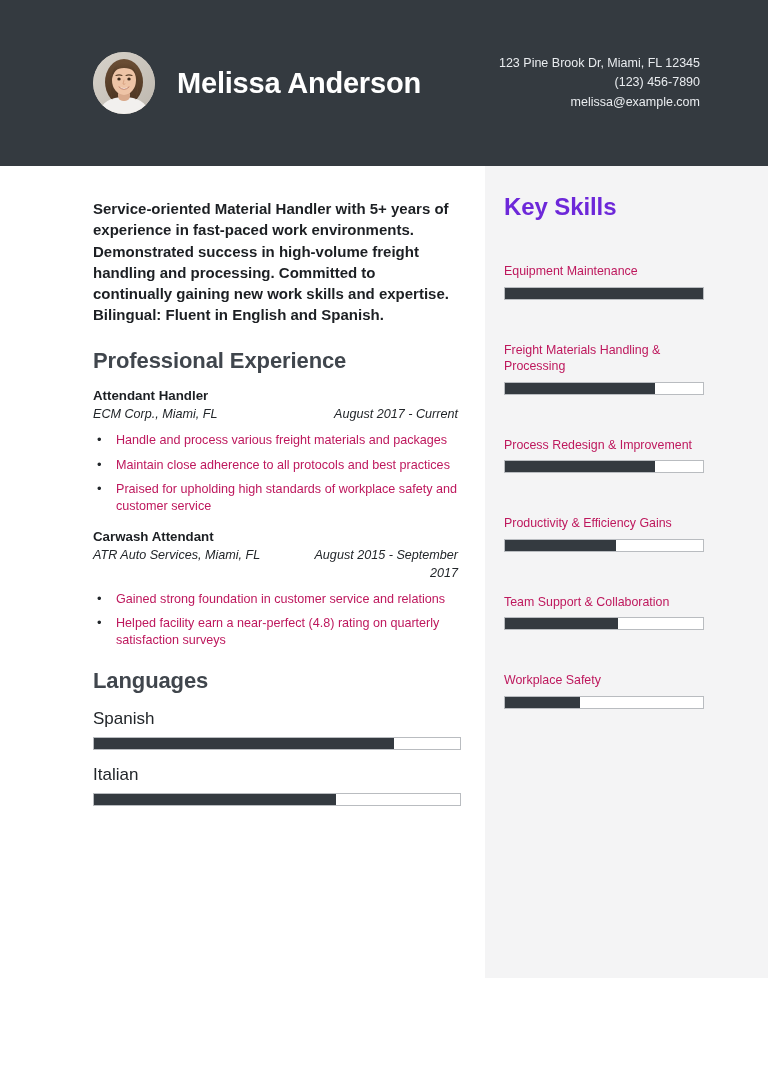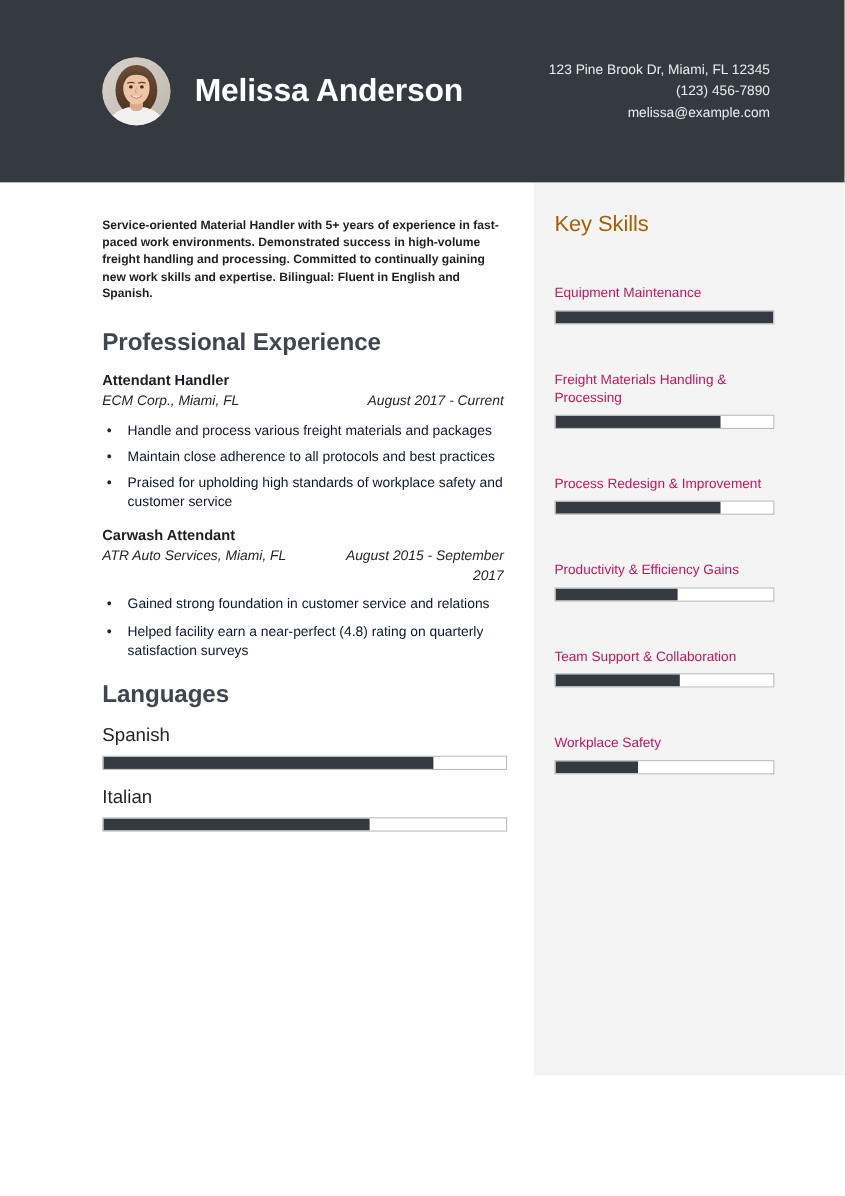--- a/index.html
+++ b/index.html
@@ -86,21 +86,21 @@
     top: 166px;
     width: 485px;
     height: 921px;
     background: #ffffff;
   }
 
   .main-inner { padding: 32px 27px 0 93px; }
 
   
   .summary {
-    font-size: 11px;
+    font-size: 15px;
     font-weight: bold;
     color: #1c1f23;
     line-height: 1.42;
     margin-bottom: 22px;
   }
 
   .section-title {
     font-size: 22px;
     font-weight: bold;
     color: #40464d;
@@ -132,21 +132,21 @@
 
   ul.bullets {
     list-style: none;
     margin: 0 0 14px 0;
     padding: 0;
   }
   ul.bullets li {
     position: relative;
     padding-left: 23px;
     font-size: 12.6px;
-    color: #0f172a;
+    color: #be185d;
     line-height: 1.36;
     margin-bottom: 7px;
   }
   ul.bullets li::before {
     content: "\2022";
     position: absolute;
     left: 4px;
     top: -1px;
     font-size: 13px;
     color: #22262a;
@@ -175,23 +175,23 @@
     left: 0; top: 0; bottom: 0;
     background: #343a40;
   }
 
   .lang-bar .bar-track { width: 368px; }
 
   
   .sidebar-inner { padding: 27px 64px 0 19px; }
 
   .sidebar-title {
-    font-size: 20px;
-    font-weight: normal;
-    color: #a16207;
+    font-size: 24px;
+    font-weight: bold;
+    color: #6d28d9;
     margin-bottom: 17px;
     letter-spacing: -0.1px;
   }
 
   .skill-item { margin-bottom: 14px; }
   .skill-label {
     font-size: 12.4px;
     color: #be185d;
     line-height: 1.33;
     margin-bottom: 7px;

